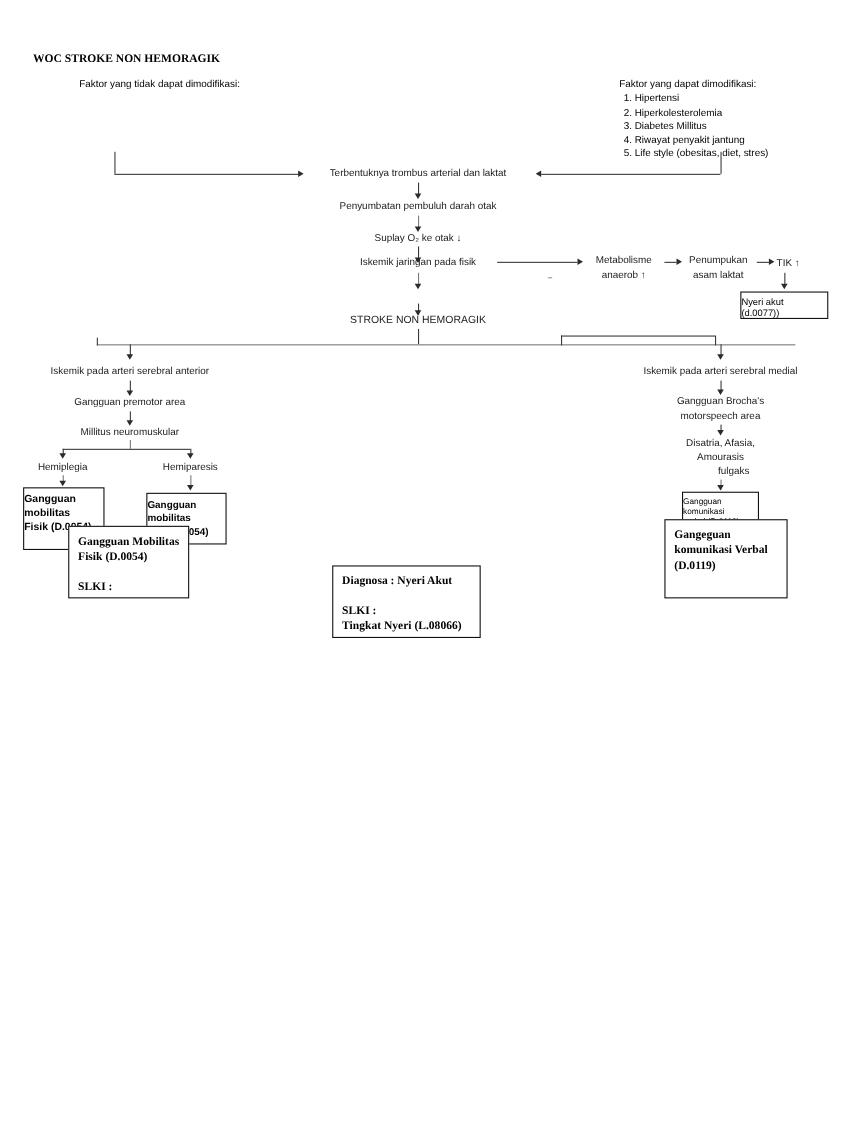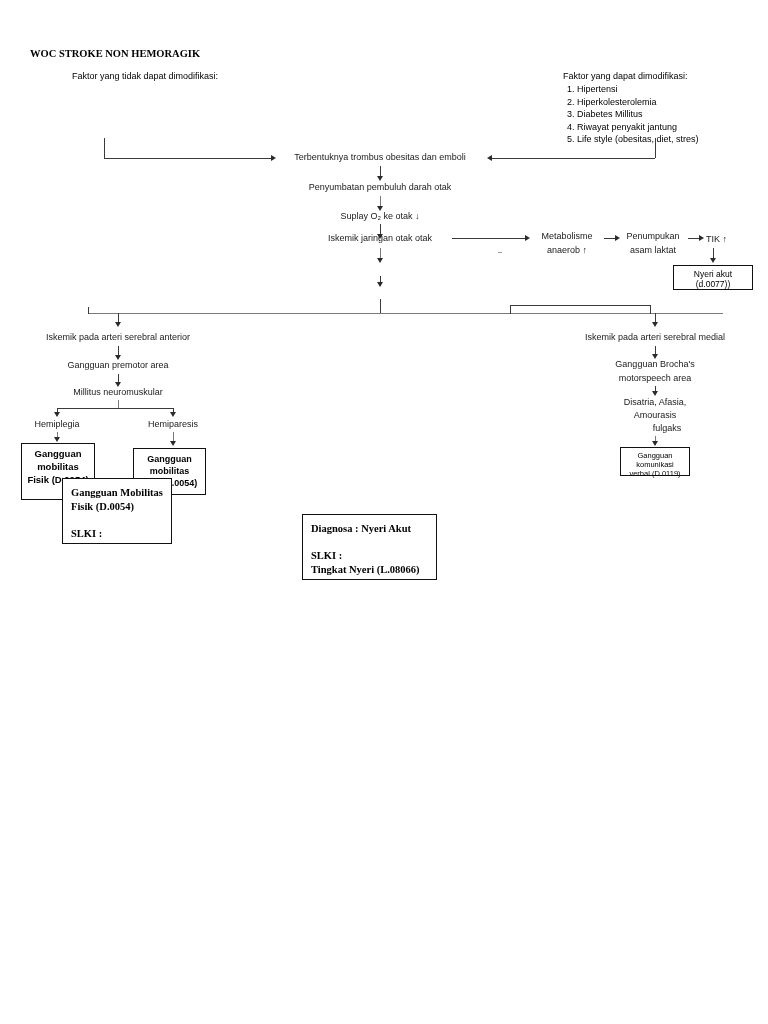--- a/index.html
+++ b/index.html
@@ -24,21 +24,21 @@
   .vl{width:1px;}
   .hl{height:1px;}
   .ln.thin{background:#7a7a7a;}
   .arw{position:absolute;width:0;height:0;}
   .arw.down{border-left:3px solid transparent;border-right:3px solid transparent;border-top:5px solid #2b2b2b;}
   .arw.right{border-top:3px solid transparent;border-bottom:3px solid transparent;border-left:5px solid #2b2b2b;}
   .arw.left{border-top:3px solid transparent;border-bottom:3px solid transparent;border-right:5px solid #2b2b2b;}
 
   
   .bx{position:absolute;border:1px solid #111;background:#fff;box-sizing:border-box;}
-  .bx .inr{font-size:8.5px;line-height:10px;text-align:center;padding-top:3px;}
+  .bx .inr{font-size:8.5px;line-height:10px;padding-top:3px;}
   .bx.big .inr{font-size:9.5px;line-height:13px;font-weight:bold;}
   .serifbx{position:absolute;border:1px solid #111;background:#fff;box-sizing:border-box;
     font-family:"Liberation Serif",serif;font-weight:bold;font-size:10.5px;line-height:14px;
     padding:7px 8px;overflow:hidden;}
   .serifbx .gap{height:13px;}
 </style>
 </head>
 <body>
 
 <div id="page">
@@ -61,39 +61,40 @@
   </div>
 
   <div class="ln vl" style="left:104px;top:138px;height:20px;"></div>
   <div class="ln hl" style="left:104px;top:158px;width:167px;"></div>
   <div class="arw right" style="left:271px;top:155px;"></div>
 
   <div class="ln vl" style="left:655px;top:138px;height:20px;"></div>
   <div class="ln hl" style="left:492px;top:158px;width:163px;"></div>
   <div class="arw left" style="left:487px;top:155px;"></div>
 
-  <div class="t c" style="left:188px;top:151px;width:384px;">Terbentuknya trombus obesitas dan emboli</div>
+  <div class="t c" style="left:188px;top:151px;width:384px;">Terbentuknya trombus arterial dan laktat</div>
   <div class="ln vl" style="left:380px;top:166px;height:12px;"></div>
   <div class="arw down" style="left:377px;top:176px;"></div>
 
   <div class="t c" style="left:188px;top:181px;width:384px;">Penyumbatan pembuluh darah otak</div>
   <div class="ln vl thin" style="left:380px;top:196px;height:12px;"></div>
   <div class="arw down" style="left:377px;top:206px;"></div>
 
   <div class="t c" style="left:188px;top:210px;width:384px;">Suplay O₂ ke otak ↓</div>
   <div class="ln vl" style="left:380px;top:224px;height:12px;"></div>
   <div class="arw down" style="left:377px;top:234px;"></div>
 
-  <div class="t c" style="left:188px;top:232px;width:384px;">Iskemik jaringan otak otak</div>
+  <div class="t c" style="left:188px;top:232px;width:384px;">Iskemik jaringan pada fisik</div>
   <div class="ln vl thin" style="left:380px;top:248px;height:12px;"></div>
   <div class="arw down" style="left:377px;top:258px;"></div>
 
   <div class="ln vl" style="left:380px;top:276px;height:10px;"></div>
   <div class="arw down" style="left:377px;top:282px;"></div>
 
+  <div class="t c" style="left:188px;top:286px;width:384px;font-size:9.5px;">STROKE NON HEMORAGIK</div>
 
   <div class="ln hl" style="left:452px;top:238px;width:73px;"></div>
   <div class="arw right" style="left:525px;top:235px;"></div>
   <div class="ln" style="left:498px;top:252px;width:4px;height:1px;background:#9a9a9a;"></div>
 
   <div class="t c" style="left:533px;top:230px;width:68px;">Metabolisme</div>
   <div class="t c" style="left:533px;top:244px;width:68px;text-align:center;">anaerob ↑</div>
 
   <div class="ln hl" style="left:604px;top:238px;width:11px;"></div>
   <div class="arw right" style="left:615px;top:235px;"></div>
@@ -193,14 +194,19 @@
 
   <div class="ln vl thin" style="left:655px;top:436px;height:9px;"></div>
   <div class="arw down" style="left:652px;top:441px;"></div>
 
   <div class="bx" style="left:620px;top:447px;width:70px;height:29px;">
     <div class="inr" style="font-size:7.5px;line-height:9px;">Gangguan</div>
     <div class="inr" style="font-size:7.5px;line-height:9px;padding-top:0;">komunikasi</div>
     <div class="inr" style="font-size:7.5px;line-height:9px;padding-top:0;">verbal (D.0119)</div>
   </div>
 
+  <div class="serifbx" style="left:604px;top:472px;width:112px;height:72px;">
+    <div>Gangeguan</div>
+    <div>komunikasi Verbal</div>
+    <div>(D.0119)</div>
+  </div>
 
 </div>
 
 </body></html>

